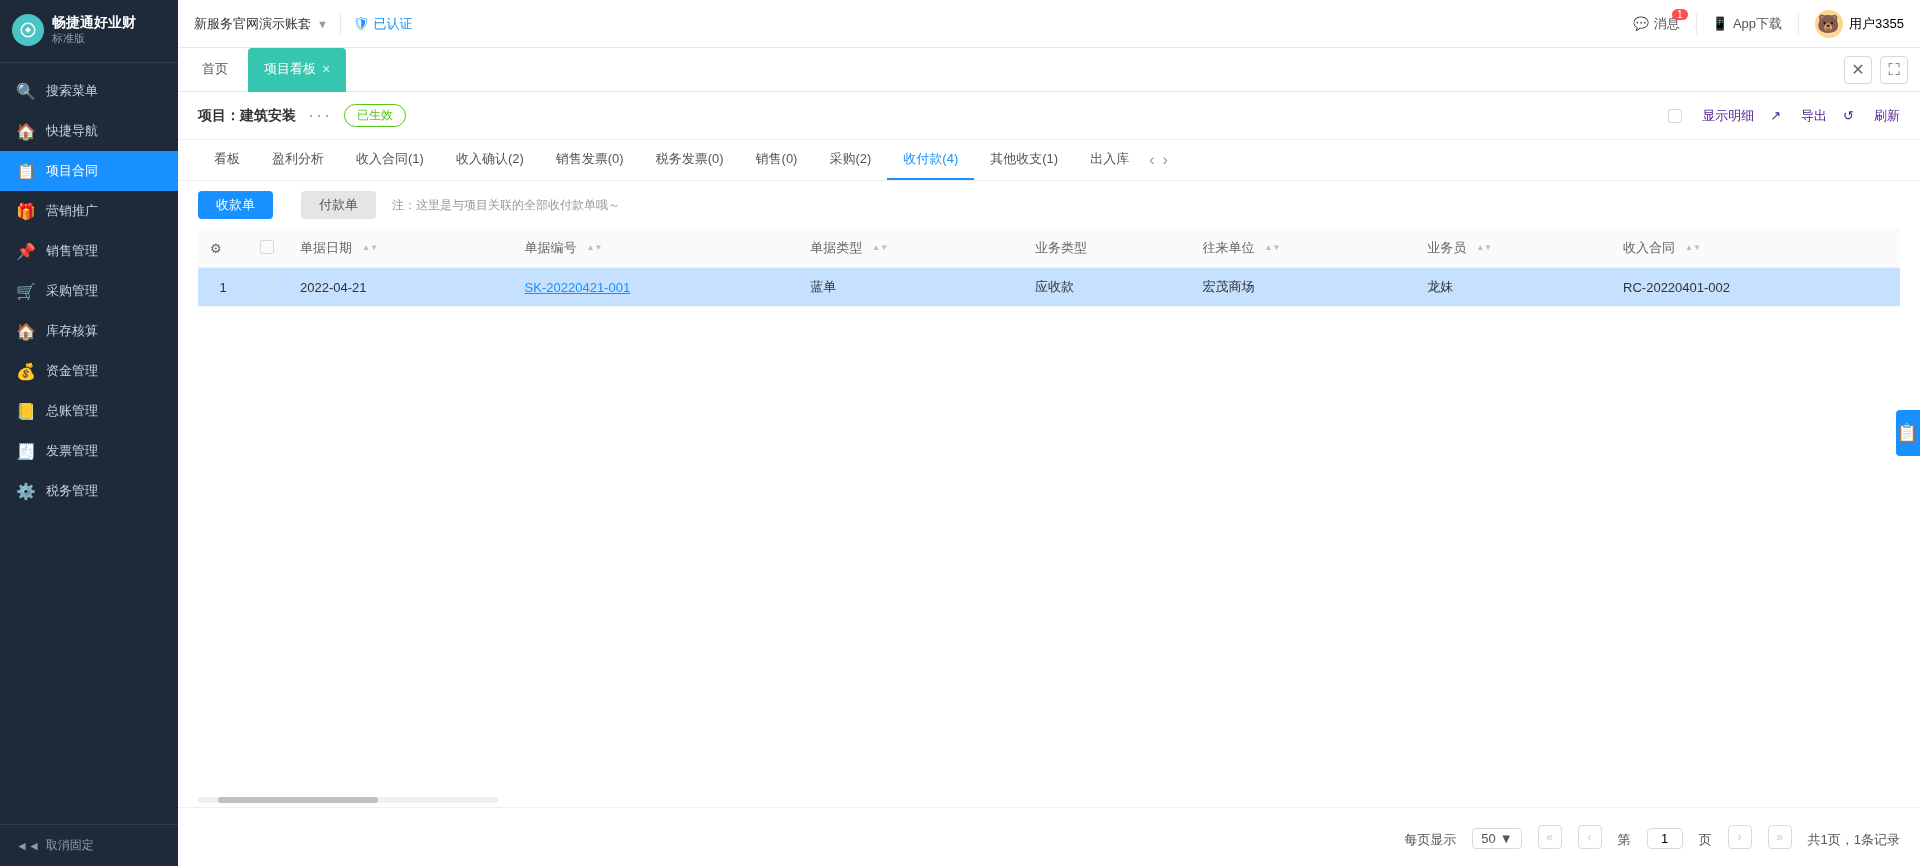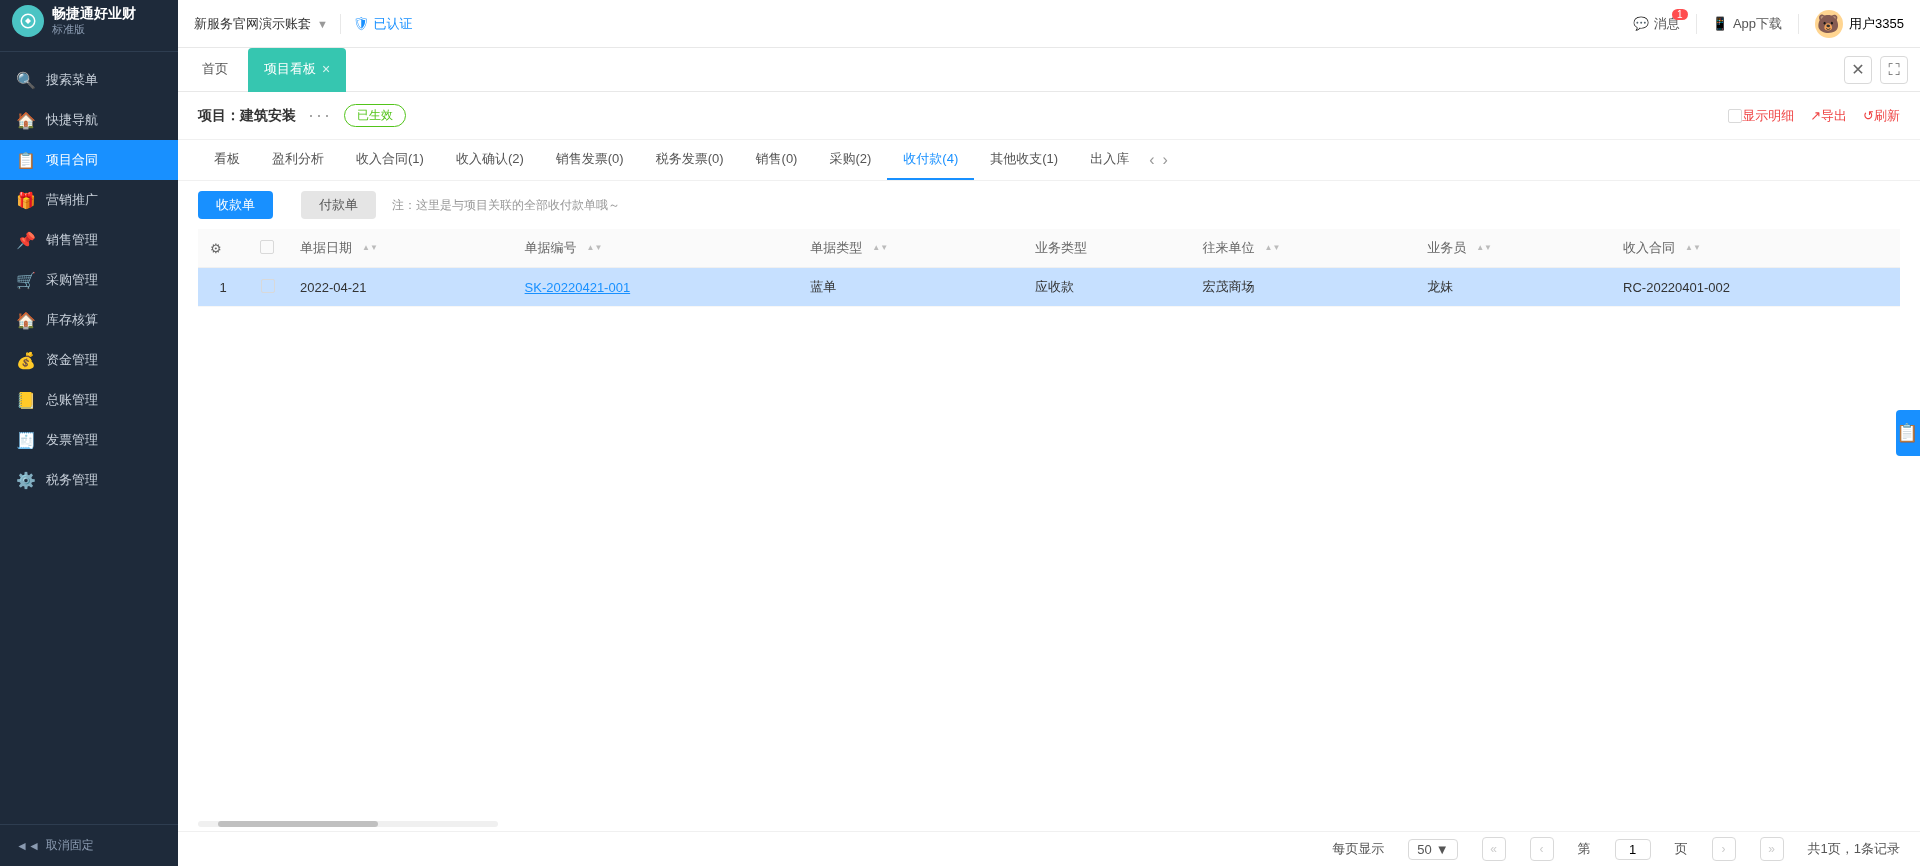--- a/index.html
+++ b/index.html
@@ -10,24 +10,24 @@
       width: 178px;
       min-width: 178px;
       background: #1e2a3a;
       color: #c8d0da;
       display: flex;
       flex-direction: column;
       height: 100%;
     }
     .sidebar-header {
       display: flex;
-      align-items: flex-end;
+      align-items: flex-start;
       padding: 14px 12px;
       border-bottom: 1px solid #2e3d50;
-      height: 52px;
+      height: 63px;
     }
     .sidebar-logo {
       width: 32px;
       height: 32px;
       background: #4bc4c4;
       border-radius: 50%;
       display: flex;
       align-items: center;
       justify-content: center;
       margin-right: 8px;
@@ -198,22 +198,22 @@
       border-radius: 12px;
       padding: 2px 12px;
       font-size: 12px;
       text-align: center;
     }
     .project-header-spacer { flex: 1; }
     .project-header-actions { display: flex; align-items: center; gap: 16px; }
     .header-action-item {
       display: flex;
       align-items: center;
-      gap: 0;
-      color: #ef4444;
+      gap: 20px;
+      color: #4c1d95;
       font-size: 13px;
       cursor: pointer;
     }
     .header-checkbox { width: 14px; height: 14px; border: 1px solid #d9d9d9; border-radius: 2px; background: #fff; }
 
     
     .nav-tabs {
       display: flex;
       align-items: center;
       padding: 0 20px;
@@ -304,24 +304,24 @@
       height: 6px;
       background: #c0c0c0;
       border-radius: 3px;
       position: absolute;
       left: 20px;
     }
 
     
     .pagination {
       display: flex;
-      align-items: center;
+      align-items: flex-end;
       justify-content: flex-end;
-      padding: 5px 20px;
-      gap: 24px;
+      padding: 17px 20px;
+      gap: 16px;
       font-size: 13px;
       color: #555;
       border-top: 1px solid #f0f0f0;
     }
     .page-size-select {
       display: flex;
       align-items: center;
       gap: 4px;
       border: 1px solid #d9d9d9;
       border-radius: 4px;

